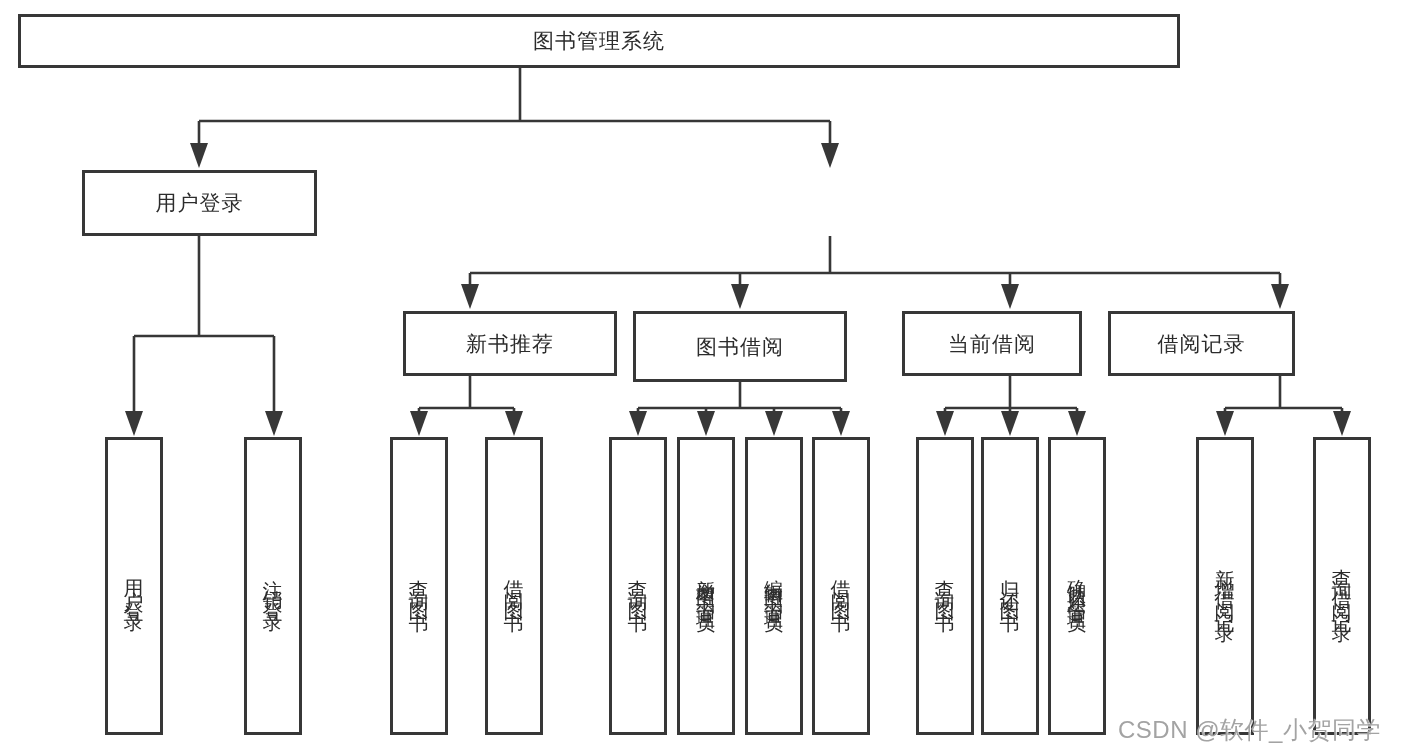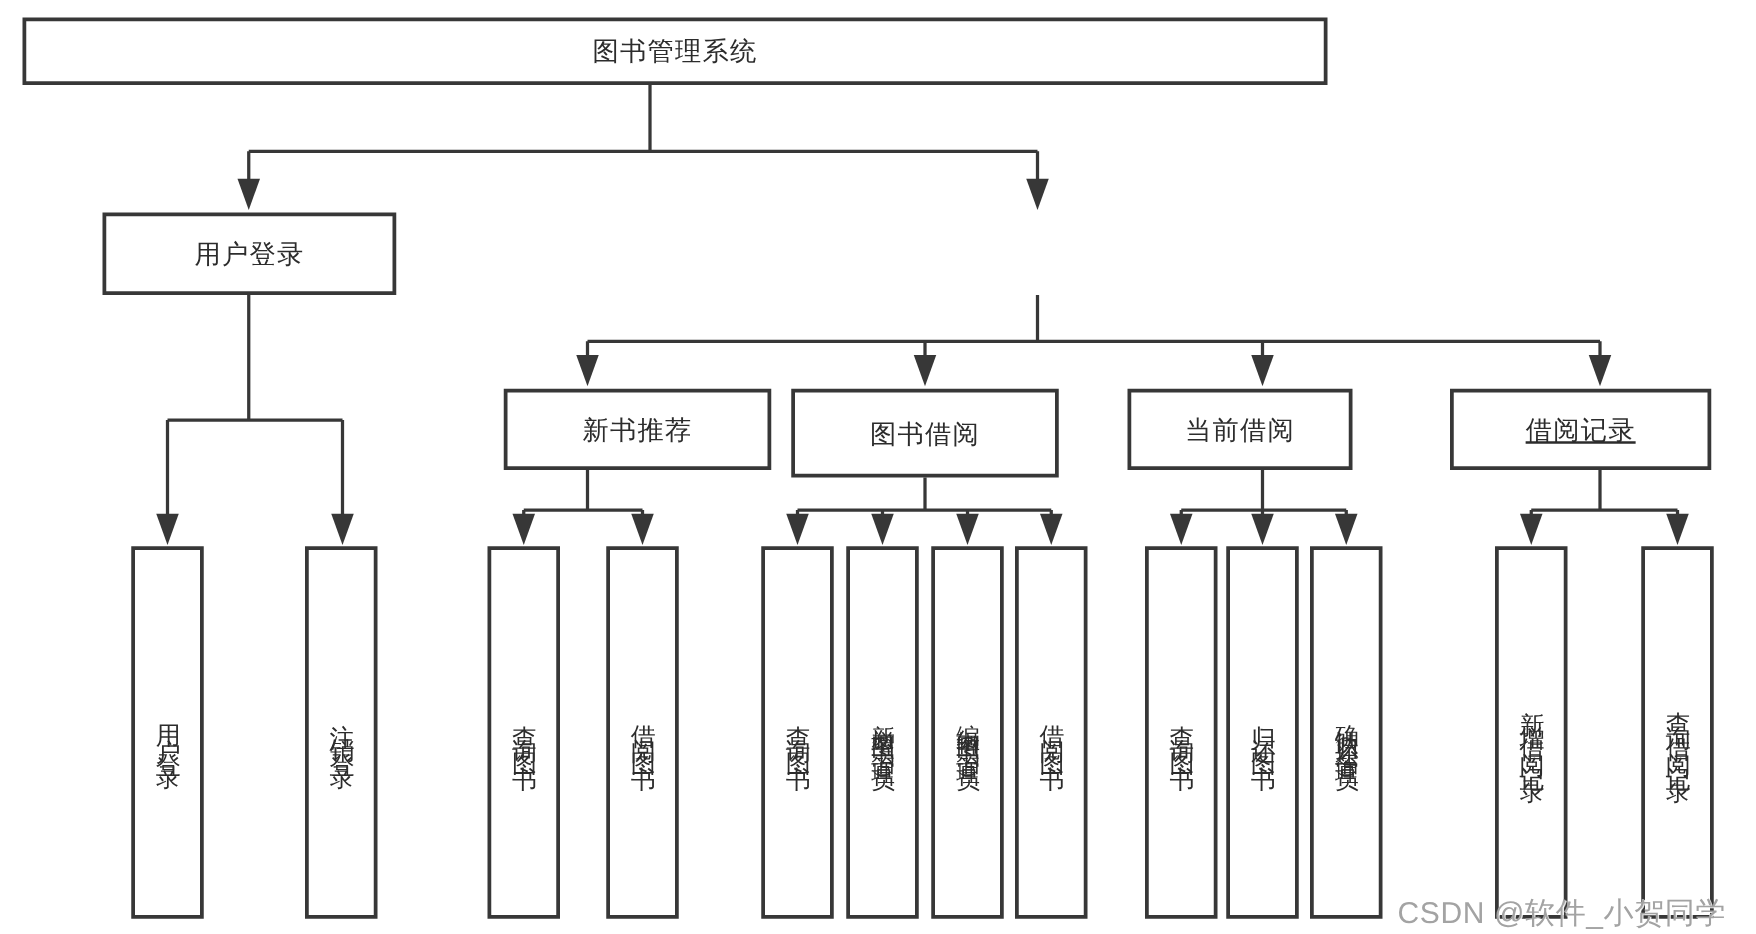--- a/index.html
+++ b/index.html
@@ -93,38 +93,38 @@
       <path d="M765 411 L783 411 L774 436 Z"></path>
       <path d="M832 411 L850 411 L841 436 Z"></path>
       <path d="M936 411 L954 411 L945 436 Z"></path>
       <path d="M1001 411 L1019 411 L1010 436 Z"></path>
       <path d="M1068 411 L1086 411 L1077 436 Z"></path>
       <path d="M1216 411 L1234 411 L1225 436 Z"></path>
       <path d="M1333 411 L1351 411 L1342 436 Z"></path>
     </g>
   </svg>
 
-  <div class="box hbox" style="left:18px; top:14px; width:1044px; height:54px;">
+  <div class="box hbox" style="left:18px; top:14px; width:1162px; height:54px;">
     <span>图书管理系统</span>
   </div>
 
   <div class="box hbox" style="left:82px; top:170px; width:235px; height:66px;">
     <span>用户登录</span>
   </div>
 
   <div class="box hbox" style="left:363px; top:311px; width:214px; height:65px;margin-left:40px;">
     <span>新书推荐</span>
   </div>
   <div class="box hbox" style="left:633px; top:311px; width:214px; height:71px;">
     <span>图书借阅</span>
   </div>
   <div class="box hbox" style="left:902px; top:311px; width:180px; height:65px;">
     <span>当前借阅</span>
   </div>
-  <div class="box hbox" style="left:1160px; top:311px; width:209px; height:65px;text-decoration:underline;">
+  <div class="box hbox" style="left:1108px; top:311px; width:187px; height:65px;">
     <span>借阅记录</span>
   </div>
 
   <div class="box vbox" style="left:105px;">
     <span class="vtext">用户登录</span>
   </div>
   <div class="box vbox" style="left:244px;">
     <span class="vtext">注销登录</span>
   </div>
 

